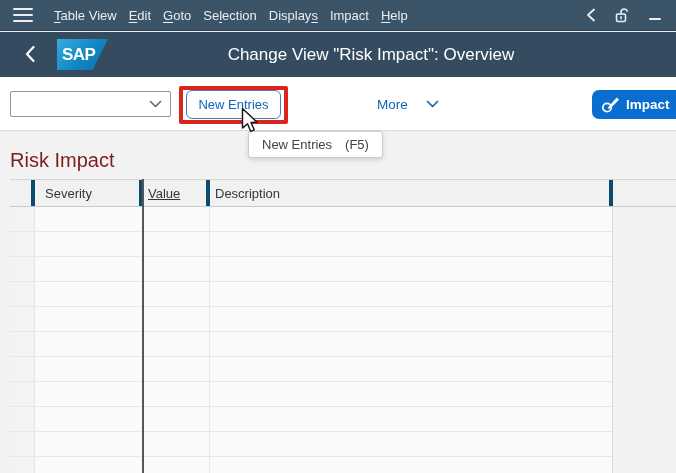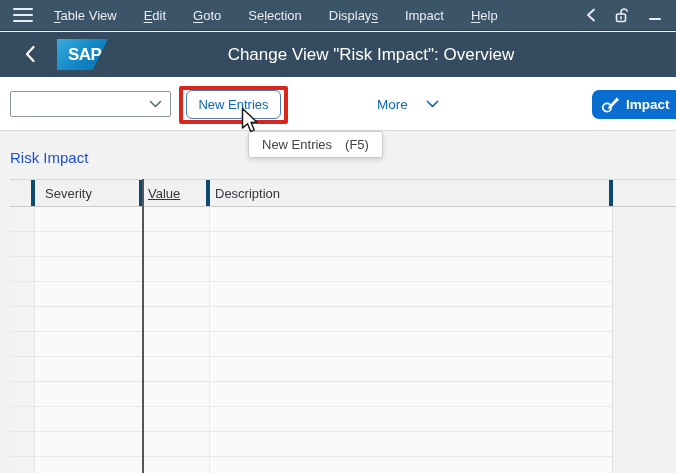--- a/index.html
+++ b/index.html
@@ -11,38 +11,38 @@
   }
   
   .menubar{
     position:absolute;left:0;top:0;width:676px;height:31px;
     background:var(--shell_top,#3c5468);
     border-bottom:1px solid var(--shell_divider,#2c4053);
     display:flex;align-items:center;box-sizing:border-box;
   }
   .hamburger{width:20px;height:14px;margin-left:13px;display:flex;flex-direction:column;justify-content:space-between;cursor:pointer;}
   .hamburger span{display:block;height:2px;background:#e9eef2;border-radius:1px;}
-  .menu-items{display:flex;gap:27px;margin-left:21px;}
+  .menu-items{display:flex;gap:12px;margin-left:21px;}
   .menu-item{font-size:13px;color:#e9eef2;cursor:pointer;white-space:nowrap;}
   .menu-item .key{text-decoration:underline;text-underline-offset:2px;}
   .menubar-right{margin-left:auto;margin-right:14px;display:flex;align-items:center;gap:17px;}
   .menubar-right svg{display:block;}
   
   .titlebar{
     position:absolute;left:0;top:32px;width:676px;height:45px;
     background:var(--shell_title,#354b5f);
   }
   .back-chevron{position:absolute;left:24px;top:13px;cursor:pointer;}
   .sap-logo{
     position:absolute;left:57px;top:7px;width:51px;height:31px;
     background:linear-gradient(135deg,#38abdf 0%,#1186c3 55%,#0d6fad 100%);
     clip-path:polygon(0 0,100% 0,70% 100%,0 100%);
     display:flex;align-items:center;
   }
-  .sap-logo span{color:#fff;font-weight:bold;font-size:17px;letter-spacing:-.5px;padding-left:11px;text-align:center;}
+  .sap-logo span{color:#fff;font-weight:bold;font-size:17px;letter-spacing:-.5px;padding-left:5px;text-align:center;}
   .page-title{
     position:absolute;left:66px;right:0;top:0;height:45px;
     display:flex;align-items:center;justify-content:center;
     color:#fff;font-size:17px;font-weight:400;
   }
   
   .toolbar{
     position:absolute;left:0;top:77px;width:676px;height:54px;
     background:#ffffff;border-bottom:1px solid #dadada;box-sizing:border-box;
   }
@@ -76,21 +76,21 @@
     position:absolute;left:248px;top:131px;height:27px;box-sizing:border-box;
     background:#fff;border:1px solid #cccccc;border-radius:3px;
     box-shadow:0 2px 5px rgba(0,0,0,.14);
     display:flex;align-items:center;padding:0 13px;gap:13px;z-index:30;
   }
   .tooltip span{font-size:13px;color:#3f4347;white-space:nowrap;}
   
   .cursor{position:absolute;left:240px;top:107px;z-index:40;pointer-events:none;}
   
   .content{position:absolute;left:0;top:131px;width:676px;height:342px;background:var(--content_bg,#f2f2f2);}
-  .section-title{position:absolute;left:10px;top:18px;font-size:15px;color:#1d4ed8;}
+  .section-title{position:absolute;left:10px;top:18px;font-size:20px;color:#7f1d1d;}
   .table-wrap{position:absolute;left:10px;top:48px;right:0;bottom:0;overflow:hidden;}
   .thead{
     display:flex;height:28px;box-sizing:border-box;background:#f1f1f1;
     border-top:1px solid #d6d6d6;border-bottom:1px solid #c9c9c9;
   }
   .th{box-sizing:border-box;border-right:4px solid #0c4a6e;display:flex;align-items:center;
       font-size:13px;color:#32363a;overflow:hidden;white-space:nowrap;}
   .th.sel{width:25px;}
   .th.severity{width:108px;padding-left:10px;}
   .th.value{width:67px;padding-left:5px;text-decoration:underline;}

